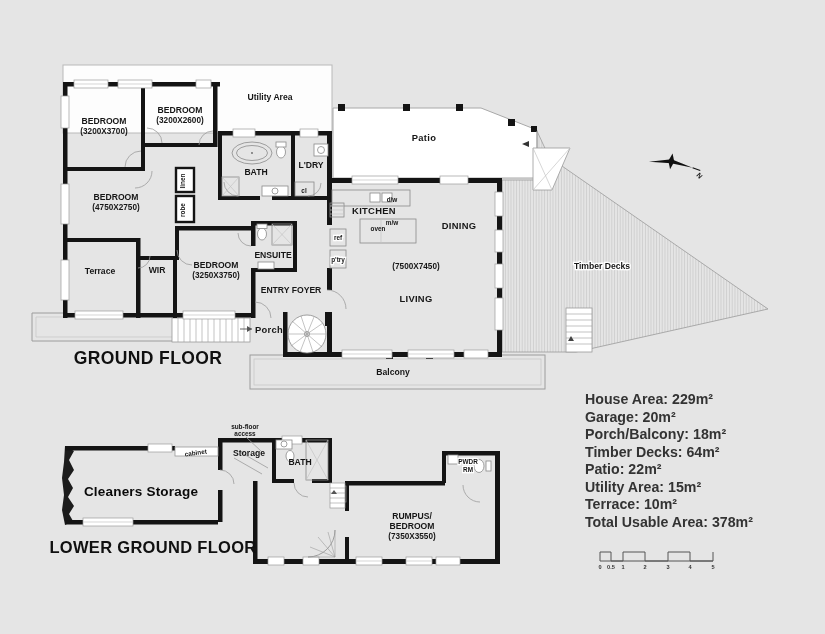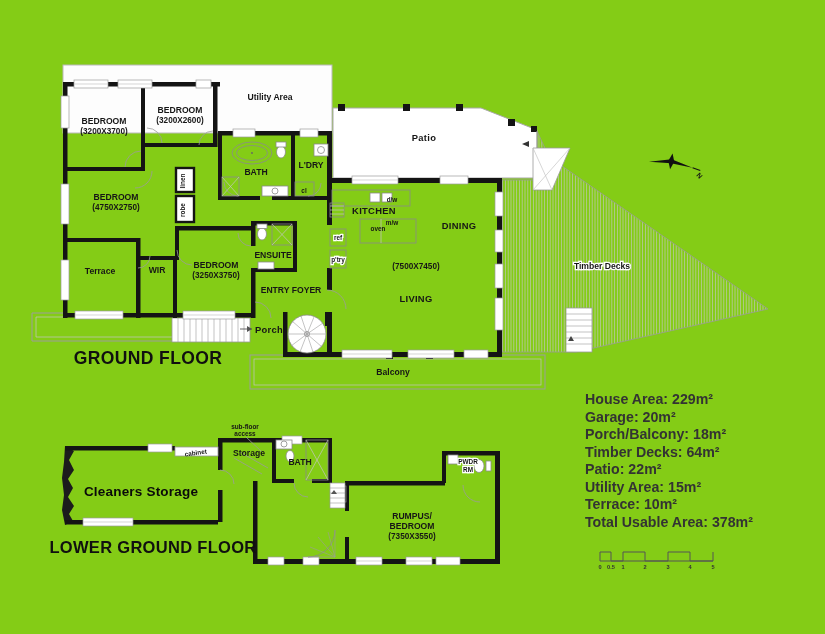--- a/index.html
+++ b/index.html
@@ -1,16 +1,16 @@
 <!DOCTYPE html>
 <html><head>
 <meta charset="utf-8">
 <style>
   html,body { margin:0; padding:0; background:#ffffff; }
-  .canvas { position:relative; width:825px; height:634px; background:#84cc16; overflow:hidden; }
+  .canvas { position:relative; width:825px; height:634px; background:#e5e5e5; overflow:hidden; }
   svg text { font-family:"Liberation Sans", sans-serif; fill:#161616; }
   .rm     { font-size:8.6px; font-weight:700; text-anchor:middle; }
   .rm2    { font-size:9.4px; font-weight:700; text-anchor:middle; letter-spacing:.3px; }
   .dims   { font-size:8.2px; font-weight:700; text-anchor:middle; }
   .sm     { font-size:6.4px; font-weight:700; text-anchor:middle; }
   .tick   { font-size:5.6px; font-weight:700; text-anchor:middle; fill:#333; }
   .floor-title { font-size:17.5px; font-weight:800; letter-spacing:.4px; text-anchor:middle; fill:#101010; }
   .floor-title2 { font-size:16.5px; font-weight:800; letter-spacing:.3px; text-anchor:middle; fill:#101010; }
   .summary-line { font-size:14.2px; font-weight:700; fill:#333333; }
   .annot  { font-size:13.5px; font-weight:700; fill:#0a0a0a; letter-spacing:.2px; text-anchor:middle; }

